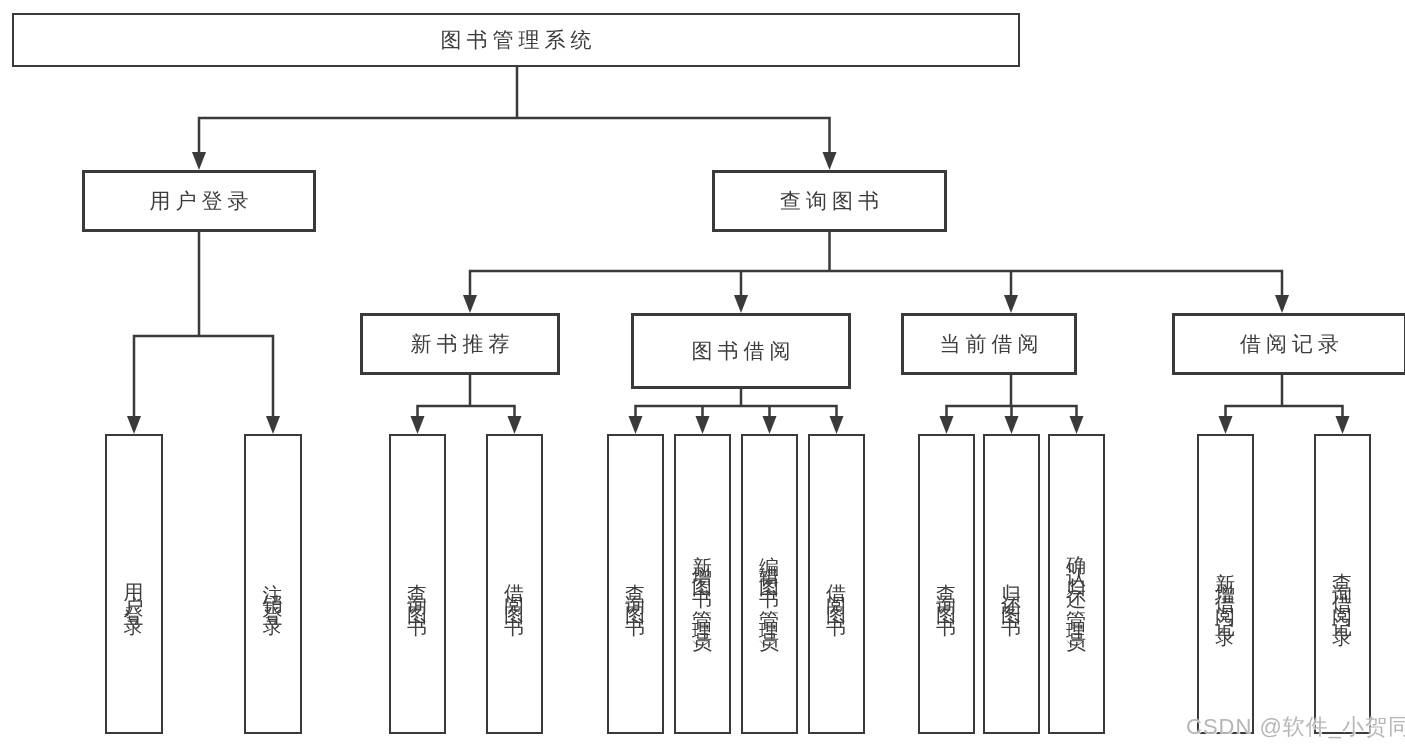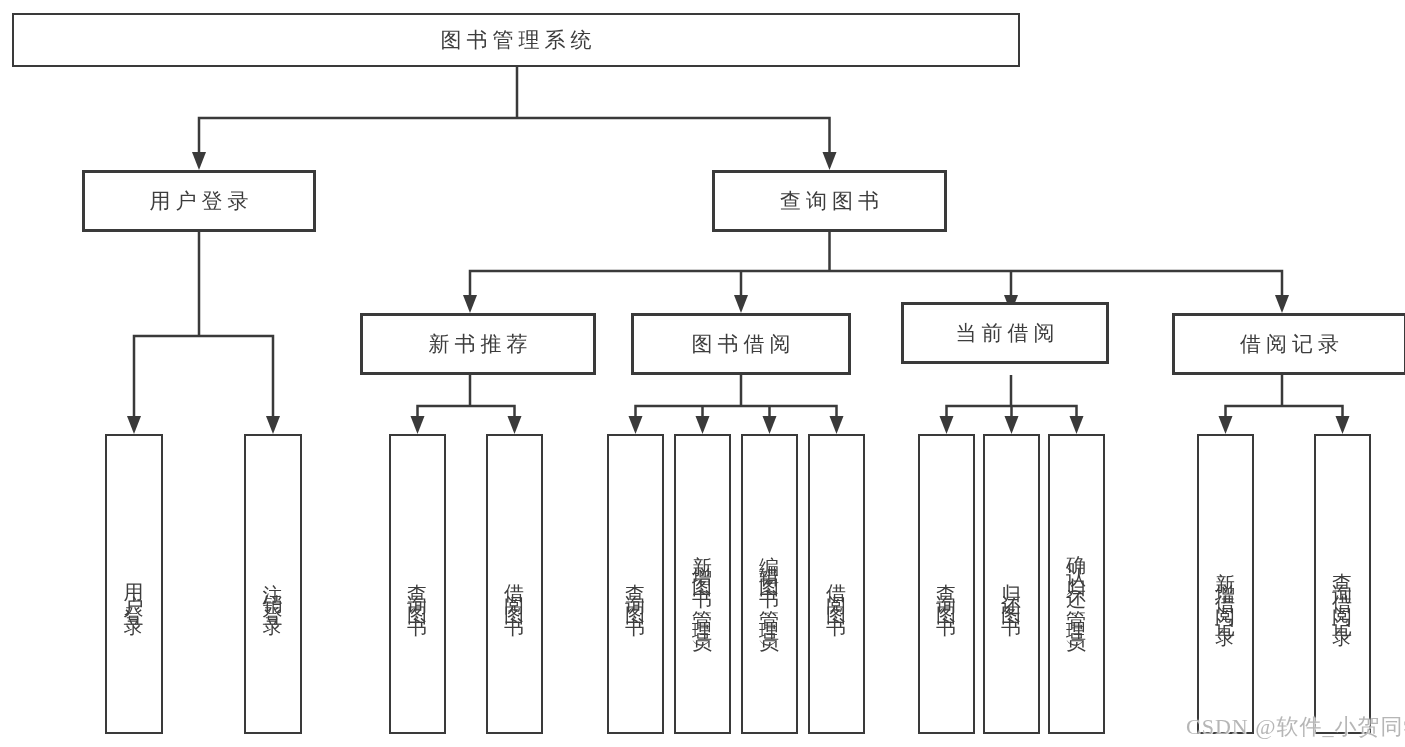--- a/index.html
+++ b/index.html
@@ -2,21 +2,21 @@
 <html><head>
 <meta charset="utf-8">
 <style>
   html, body { margin: 0; padding: 0; background: #ffffff; }
   #stage {
     position: relative;
     width: 1405px;
     height: 747px;
     background: #ffffff;
     overflow: hidden;
-    font-family: Liberation Serif, serif;
+    font-family: Liberation Sans, sans-serif;
   }
   #connectors {
     position: absolute;
     left: 0; top: 0;
     width: 1405px; height: 747px;
   }
   .hbox {
     position: absolute;
     box-sizing: border-box;
     border: 3px solid #3a3a3a;
@@ -110,27 +110,27 @@
     <span>图书管理系统</span>
   </div>
 
   <div class="hbox" style="left:82px;top:170px;width:234px;height:62px">
     <span>用户登录</span>
   </div>
   <div class="hbox" style="left:712px;top:170px;width:235px;height:62px">
     <span>查询图书</span>
   </div>
 
-  <div class="hbox" style="left:360px;top:313px;width:236px;height:62px">
+  <div class="hbox" style="left:360px;top:313px;width:200px;height:62px">
     <span>新书推荐</span>
   </div>
-  <div class="hbox" style="left:631px;top:313px;width:220px;height:62px">
+  <div class="hbox" style="left:631px;top:313px;width:220px;height:76px">
     <span>图书借阅</span>
   </div>
-  <div class="hbox" style="left:901px;top:302px;width:208px;height:62px">
+  <div class="hbox" style="left:901px;top:313px;width:176px;height:62px">
     <span>当前借阅</span>
   </div>
   <div class="hbox" style="left:1172px;top:313px;width:235px;height:62px">
     <span>借阅记录</span>
   </div>
 
   <div class="vbox" style="left:105px;top:434px;width:58px;height:300px">
     <span class="vtext">用户登录</span>
   </div>
   <div class="vbox" style="left:244px;top:434px;width:58px;height:300px">

